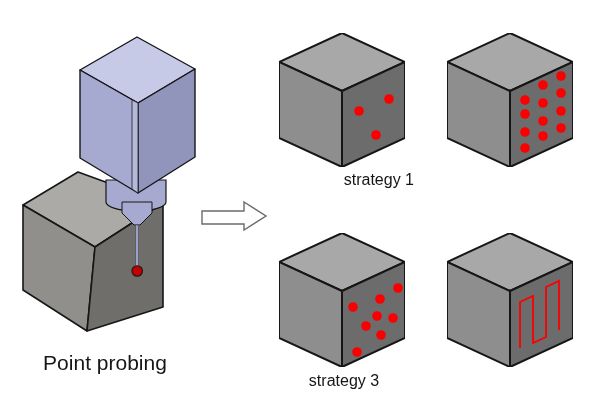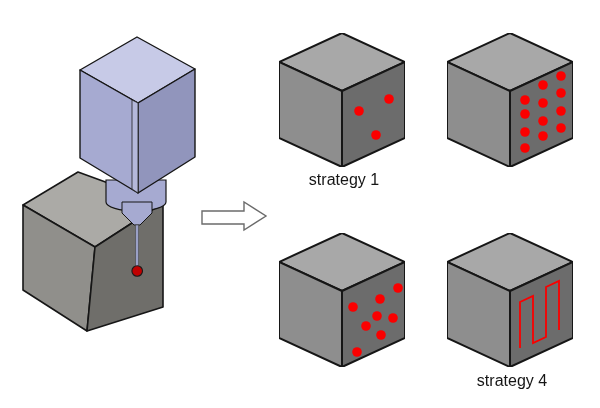--- a/index.html
+++ b/index.html
@@ -42,20 +42,21 @@
       <polygon points="132,100 138,103 138,193 132,189" fill="#b4b8da" stroke="#222222" stroke-width="0.8"></polygon>
     </g>
 
     <polygon points="122,202 152,202 152,213 140,225 134,225 122,213" fill="#a6aad1" stroke="#161616" stroke-width="1"></polygon>
 
     <rect x="135.5" y="225" width="3.2" height="42" fill="#9aa0c6" stroke="#444444" stroke-width="0.6"></rect>
 
     <circle cx="137.2" cy="271" r="5.3" fill="#c00000" stroke="#1a1a1a" stroke-width="1.1"></circle>
   </svg>
 
+  <div class="abs caption" id="main-caption" style="left:10px;top:351px;width:190px;">Point probing</div>
 
   <svg class="abs" style="left:195px;top:195px;" width="80" height="45" viewBox="0 0 80 45">
     <polygon points="7,16 49,16 49,7 71,21 49,35 49,29 7,29" fill="#ffffff" stroke="#6b6b6b" stroke-width="1.4" stroke-linejoin="miter"></polygon>
   </svg>
 
   <svg class="abs strategy-cube" style="left:279px;top:33px;" width="126" height="134" viewBox="0 0 126 134">
       <polygon points="63,0 126,29 63,58 0,29" fill="#a8a8a8" stroke="#161616" stroke-width="2" stroke-linejoin="round"></polygon>
       <polygon points="0,29 63,58 63,134 0,105" fill="#8e8e8e" stroke="#161616" stroke-width="2" stroke-linejoin="round"></polygon>
       <polygon points="63,58 126,29 126,105 63,134" fill="#6c6c6c" stroke="#161616" stroke-width="2" stroke-linejoin="round"></polygon>
       <circle cx="110" cy="66" r="4.8" fill="#fa0000"></circle>
@@ -92,16 +93,16 @@
       <circle cx="102" cy="102" r="4.8" fill="#fa0000"></circle>
       <circle cx="78" cy="119" r="4.8" fill="#fa0000"></circle>
     </svg>
   <svg class="abs strategy-cube" style="left:447px;top:233px;" width="126" height="134" viewBox="0 0 126 134">
       <polygon points="63,0 126,29 63,58 0,29" fill="#a8a8a8" stroke="#161616" stroke-width="2" stroke-linejoin="round"></polygon>
       <polygon points="0,29 63,58 63,134 0,105" fill="#8e8e8e" stroke="#161616" stroke-width="2" stroke-linejoin="round"></polygon>
       <polygon points="63,58 126,29 126,105 63,134" fill="#6c6c6c" stroke="#161616" stroke-width="2" stroke-linejoin="round"></polygon>
       <polyline points="73,115 73,69 86,63 86,110 99,104 99,54 112,48 112,97" fill="none" stroke="#fa0000" stroke-width="1.8"></polyline>
     </svg>
 
-  <div class="abs caption strategy-caption" style="left:274px;top:171px;">strategy 1</div>
-  <div class="abs caption strategy-caption" style="left:442px;top:372px;">strategy 4</div>
+  <div class="abs caption strategy-caption" style="left:274px;top:171px;text-align:right;">strategy 1</div>
+  <div class="abs caption strategy-caption" style="left:274px;top:372px;">strategy 3</div>
 
 </div>
 
 </body></html>

